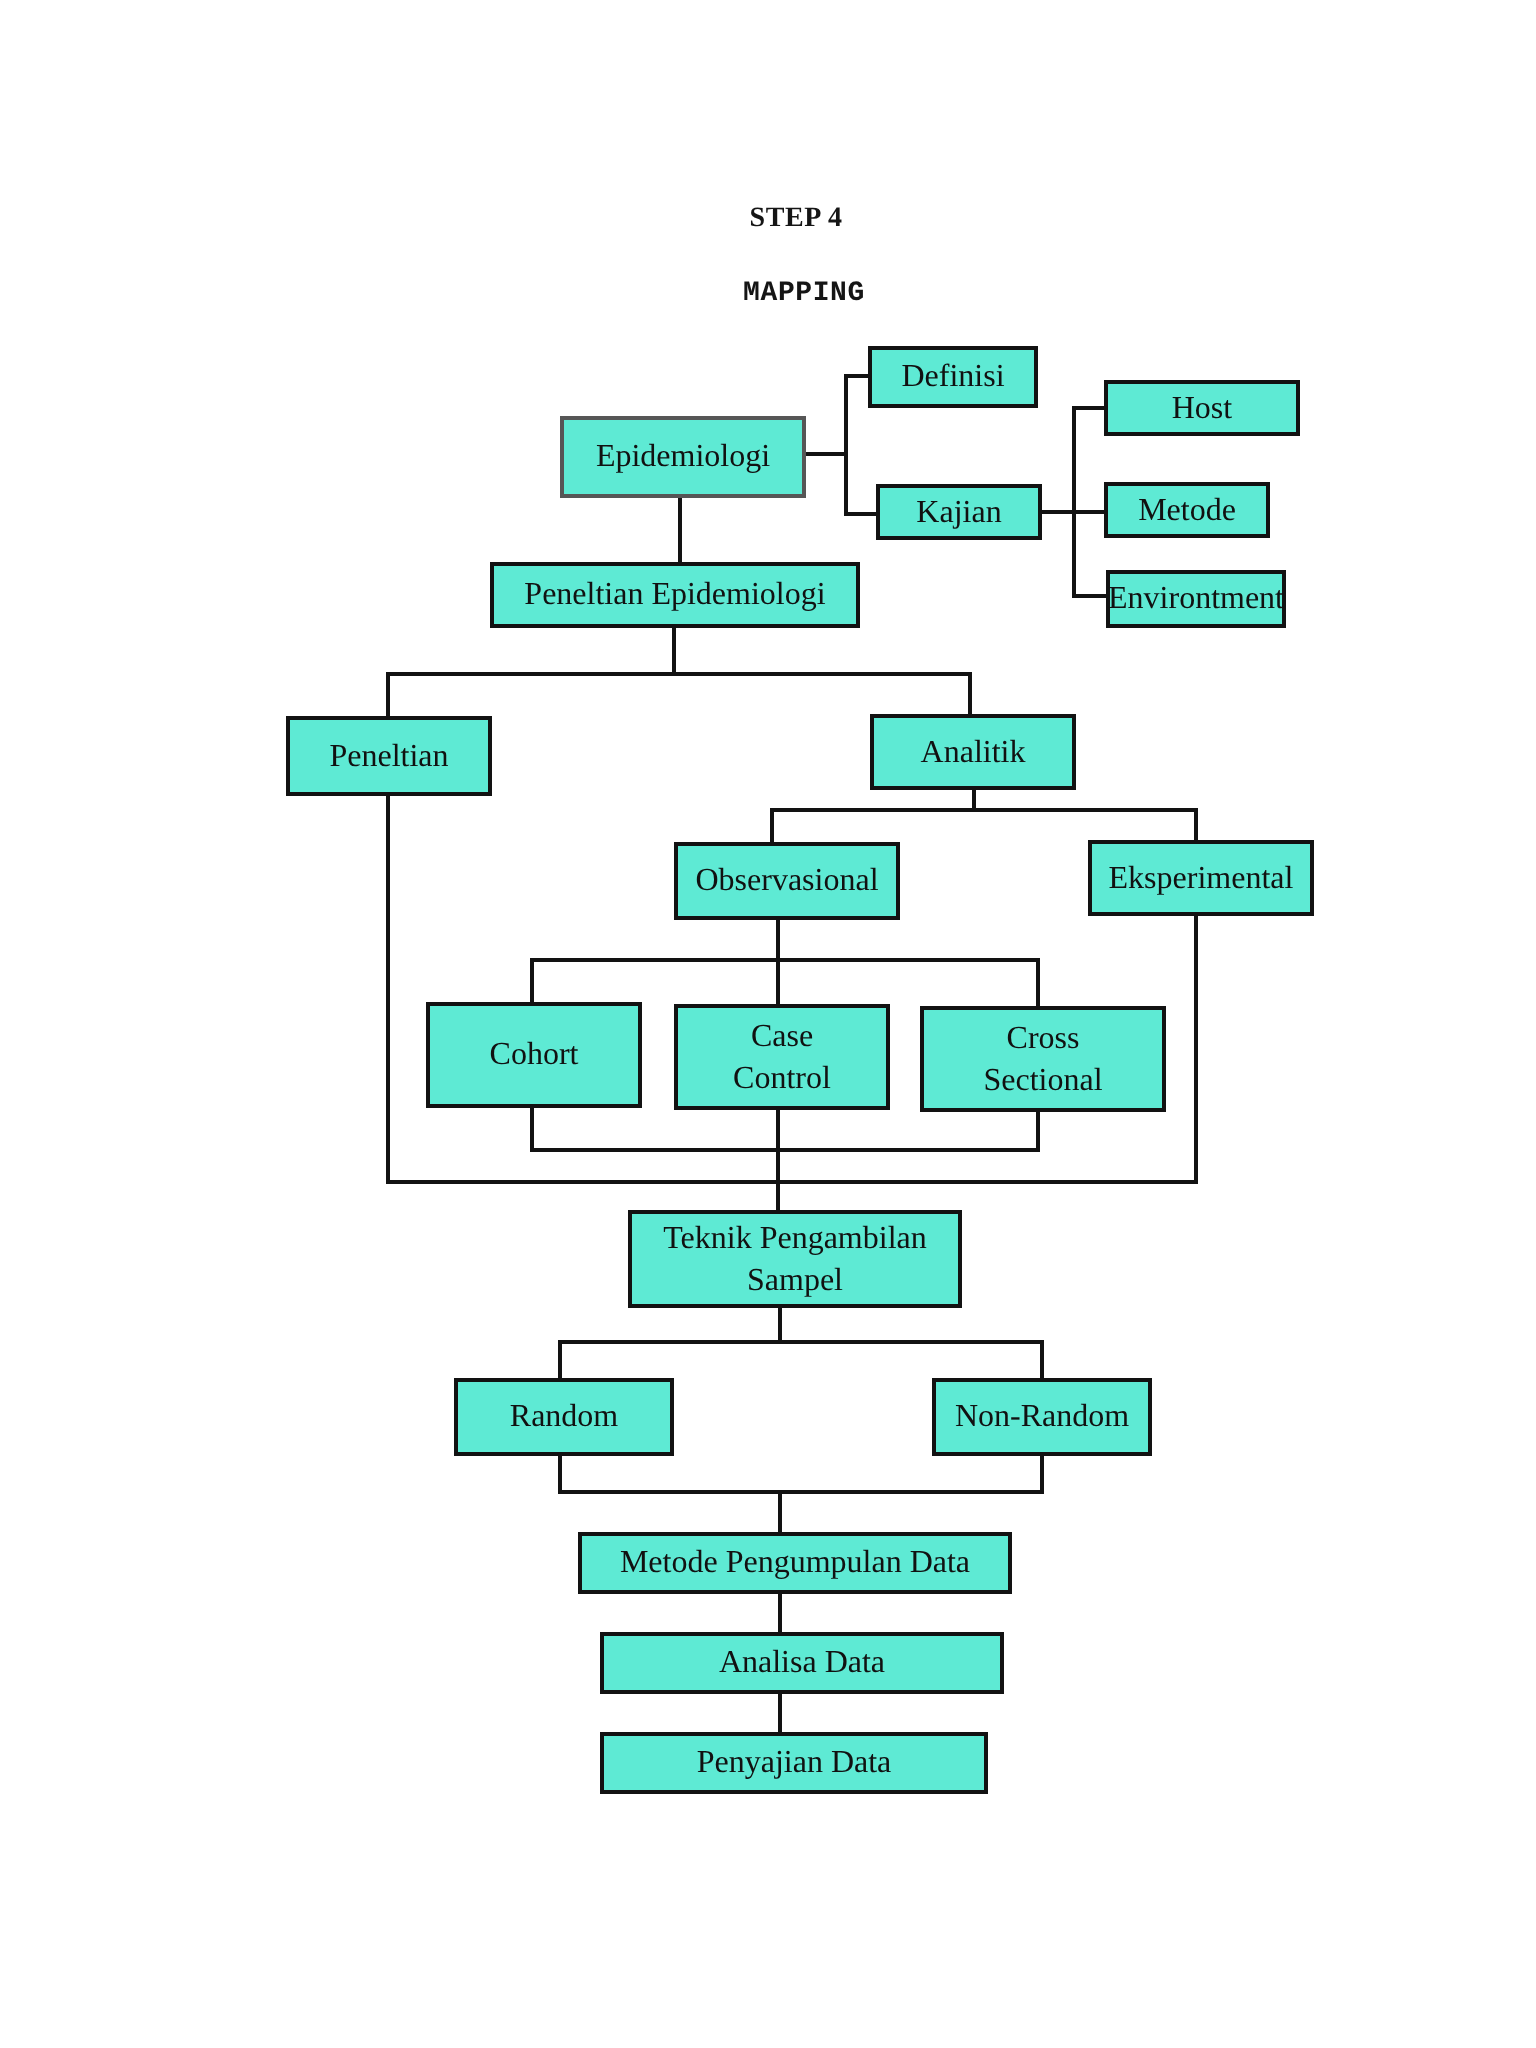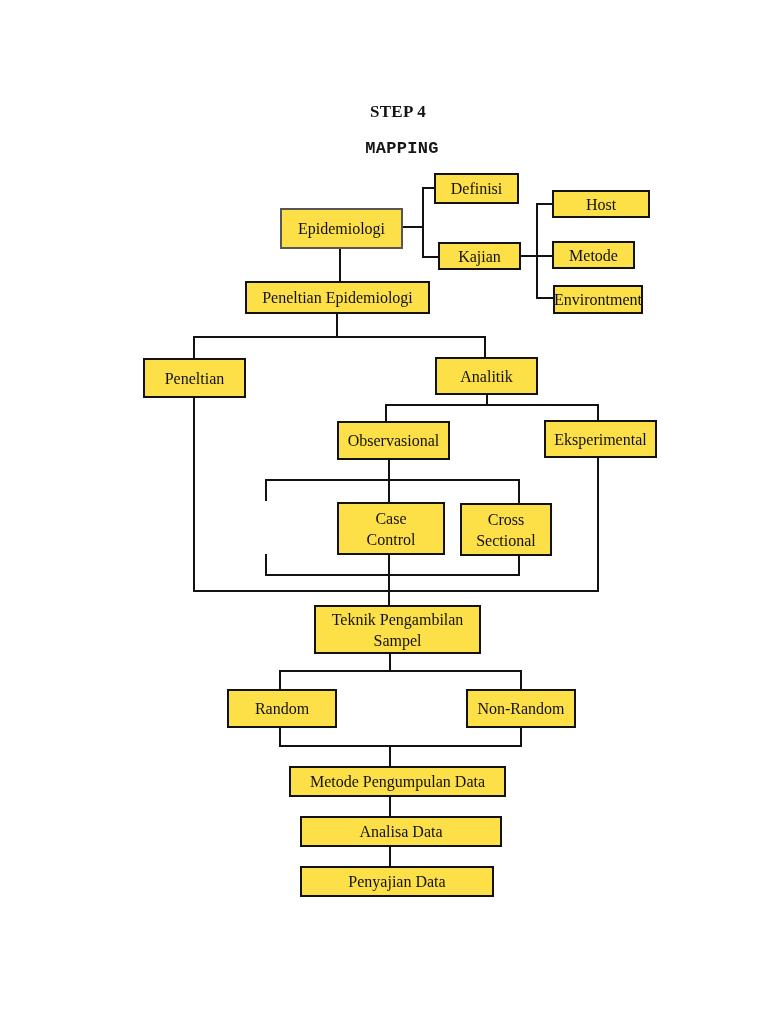--- a/index.html
+++ b/index.html
@@ -8,32 +8,32 @@
     width: 768px;
     height: 1024px;
     background: #ffffff;
     font-family: "Liberation Serif", serif;
     color: #111111;
     overflow: hidden;
   }
   .doc-title {
     position: absolute;
     transform: translateX(-50%);
-    font-size: 17px;
+    font-size: 14px;
     font-weight: bold;
     letter-spacing: 0.3px;
     white-space: nowrap;
     color: #151515;
   }
   #title-step { left: 398px; top: 102px; }
   #title-mapping { left: 402px; top: 139px; font-family: Liberation Mono, monospace; }
   .node {
     position: absolute;
     box-sizing: border-box;
-    background: #fde047;
+    background: #5eead4;
     border: 2px solid #121212;
     display: flex;
     align-items: center;
     justify-content: center;
     text-align: center;
     font-size: 16px;
     line-height: 21px;
     z-index: 2;
   }
   .line {
@@ -48,21 +48,21 @@
   #n-host           { left:552px; top:190px; width:98px;  height:28px; }
   #n-agent          { left:552px; top:241px; width:83px;  height:28px; }
   #n-environtment   { left:553px; top:285px; width:90px; height:29px; }
   #n-peneltian      { left:245px; top:281px; width:185px; height:33px; }
   #n-deskriptif     { left:143px; top:358px; width:103px; height:40px; }
   #n-analitik       { left:435px; top:357px; width:103px; height:38px; }
   #n-observasional  { left:337px; top:421px; width:113px; height:39px; }
   #n-eksperimental  { left:544px; top:420px; width:113px; height:38px; }
   #n-cohort         { left:213px; top:501px; width:108px; height:53px; }
   #n-case-control   { left:337px; top:502px; width:108px; height:53px; padding:0 22px; }
-  #n-cross-sectional{ left:460px; top:503px; width:92px; height:53px; padding:0 14px; }
+  #n-cross-sectional{ left:460px; top:503px; width:123px; height:53px; padding:0 14px; }
   #n-teknik         { left:314px; top:605px; width:167px; height:49px; padding:0 6px; }
   #n-random         { left:227px; top:689px; width:110px; height:39px; }
   #n-non-random     { left:466px; top:689px; width:110px; height:39px; }
   #n-metode         { left:289px; top:766px; width:217px; height:31px; }
   #n-analisa        { left:300px; top:816px; width:202px; height:31px; }
   #n-penyajian      { left:300px; top:866px; width:194px; height:31px; }
 </style>
 </head>
 <body>
 
@@ -115,20 +115,21 @@
   <div class="node" id="n-definisi">Definisi</div>
   <div class="node" id="n-kajian">Kajian</div>
   <div class="node" id="n-host">Host</div>
   <div class="node" id="n-agent">Metode</div>
   <div class="node" id="n-environtment">Environtment</div>
   <div class="node" id="n-peneltian">Peneltian Epidemiologi</div>
   <div class="node" id="n-deskriptif">Peneltian</div>
   <div class="node" id="n-analitik">Analitik</div>
   <div class="node" id="n-eksperimental">Eksperimental</div>
   <div class="node" id="n-observasional">Observasional</div>
+  <div class="node" id="n-cohort">Cohort</div>
   <div class="node" id="n-case-control">Case Control</div>
   <div class="node" id="n-cross-sectional">Cross Sectional</div>
   <div class="node" id="n-teknik">Teknik Pengambilan Sampel</div>
   <div class="node" id="n-random">Random</div>
   <div class="node" id="n-non-random">Non-Random</div>
   <div class="node" id="n-metode">Metode Pengumpulan Data</div>
   <div class="node" id="n-analisa">Analisa Data</div>
   <div class="node" id="n-penyajian">Penyajian Data</div>
 
 </div>

